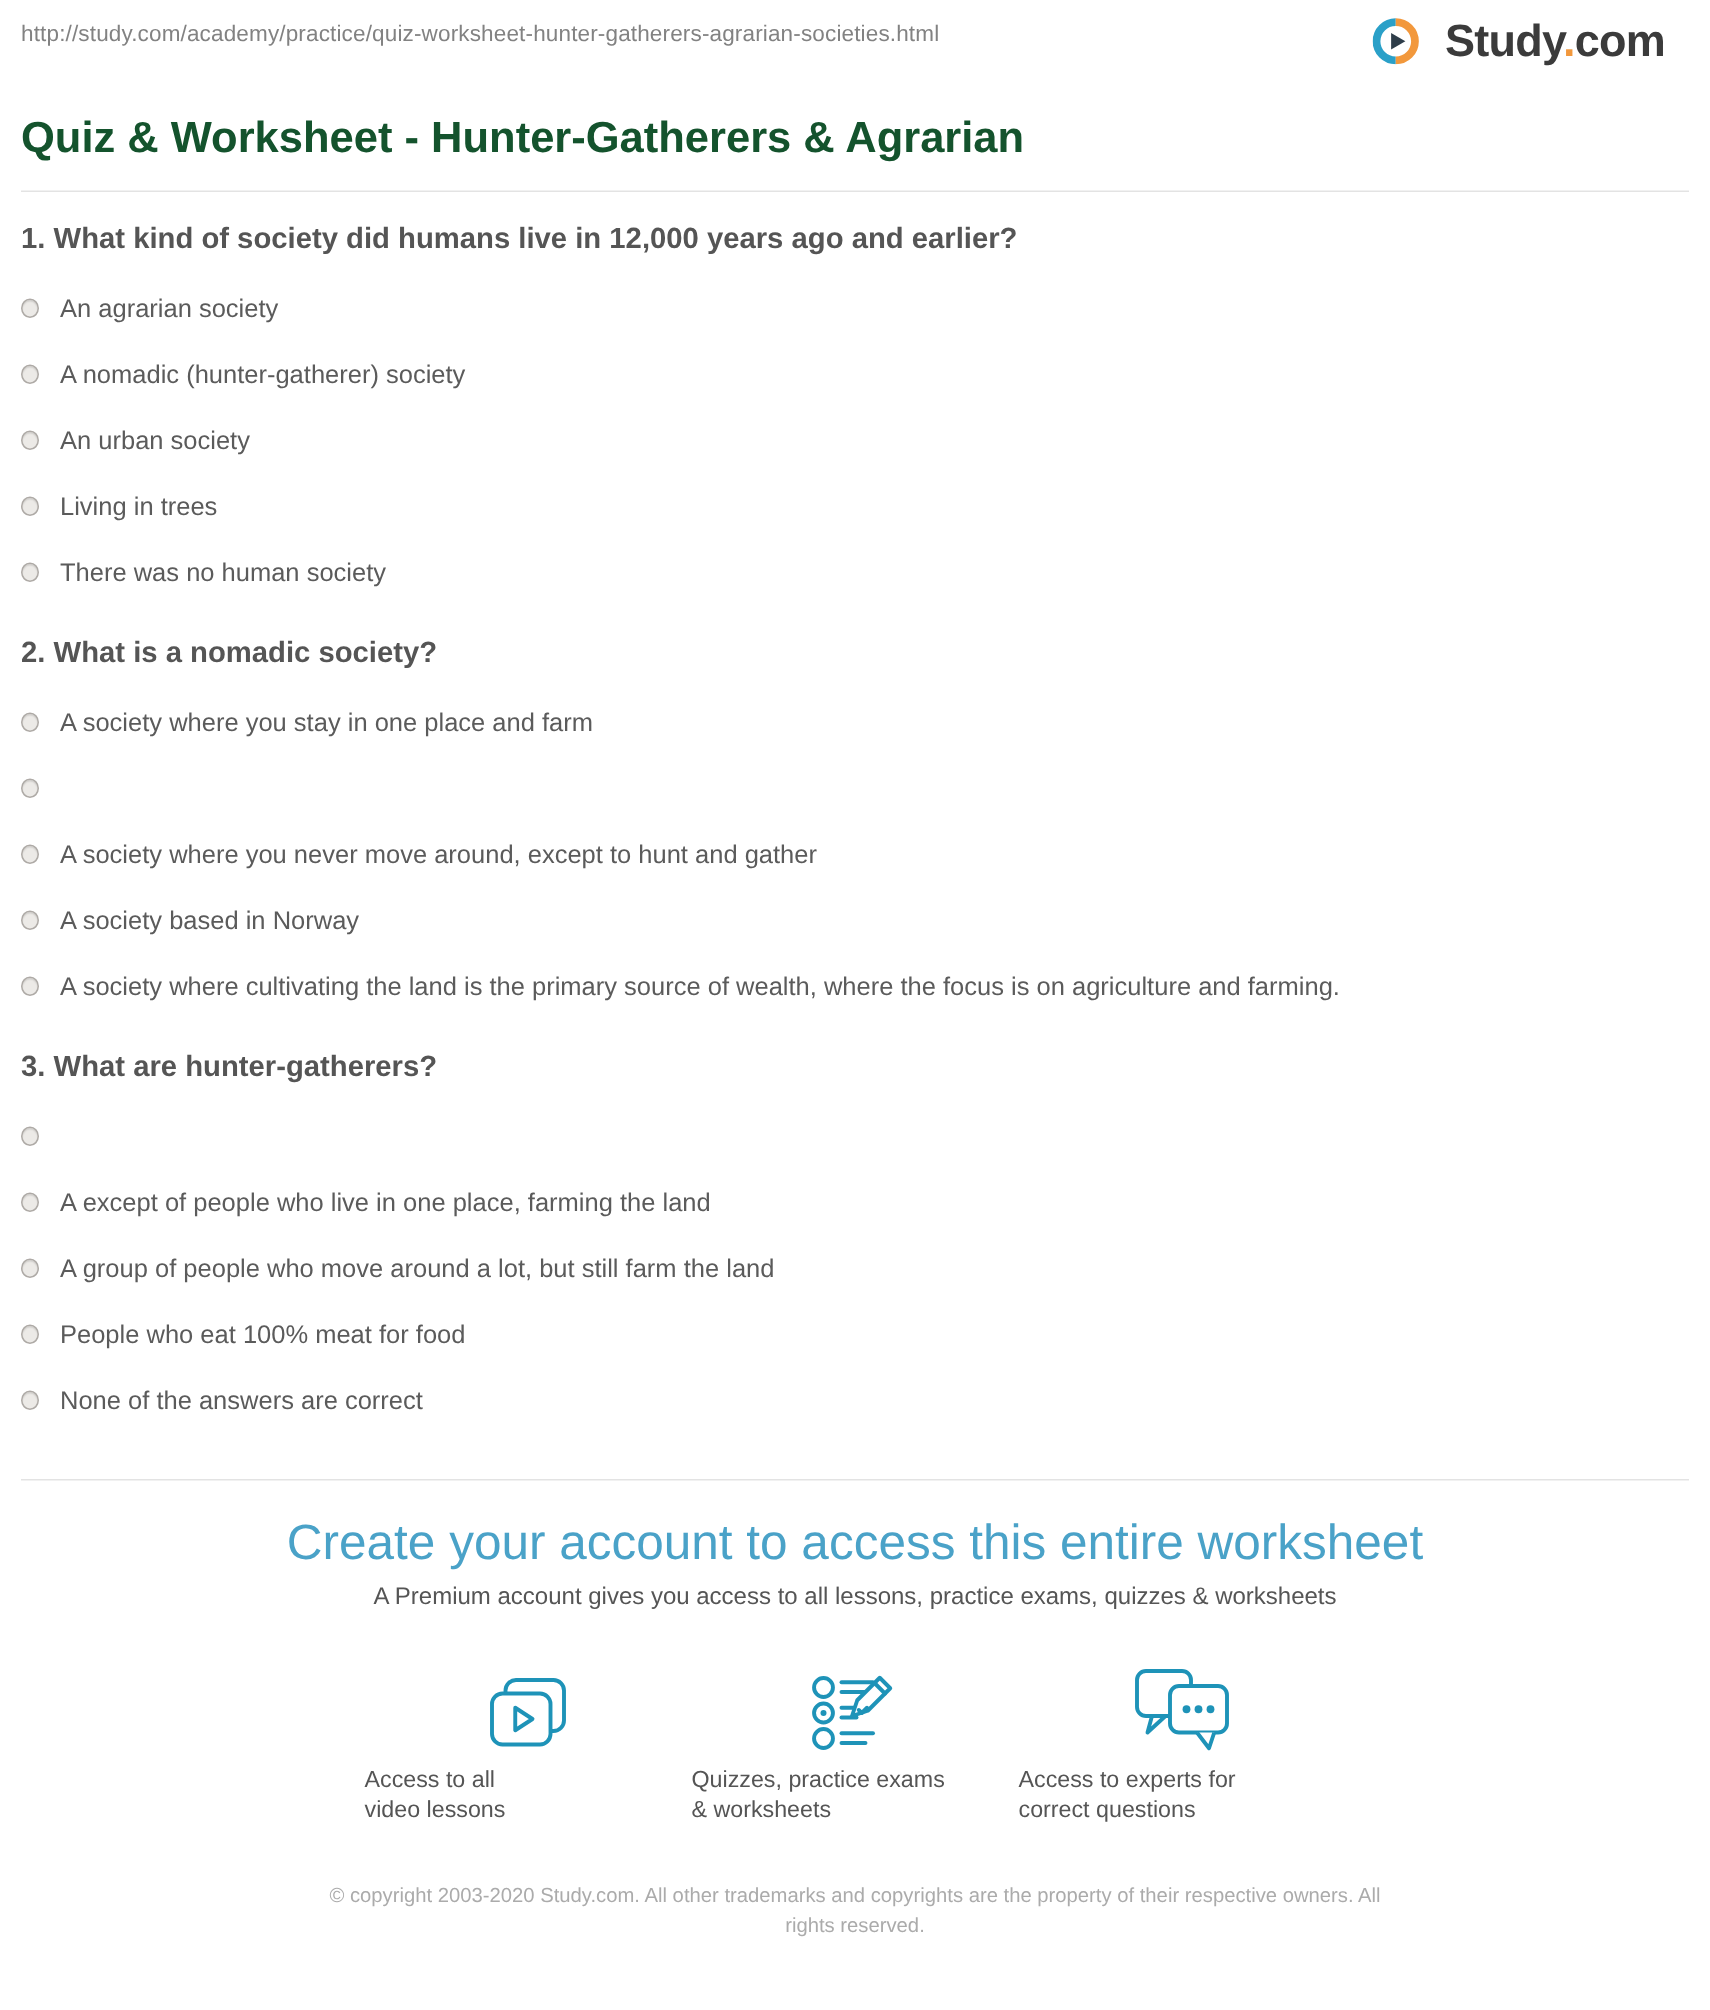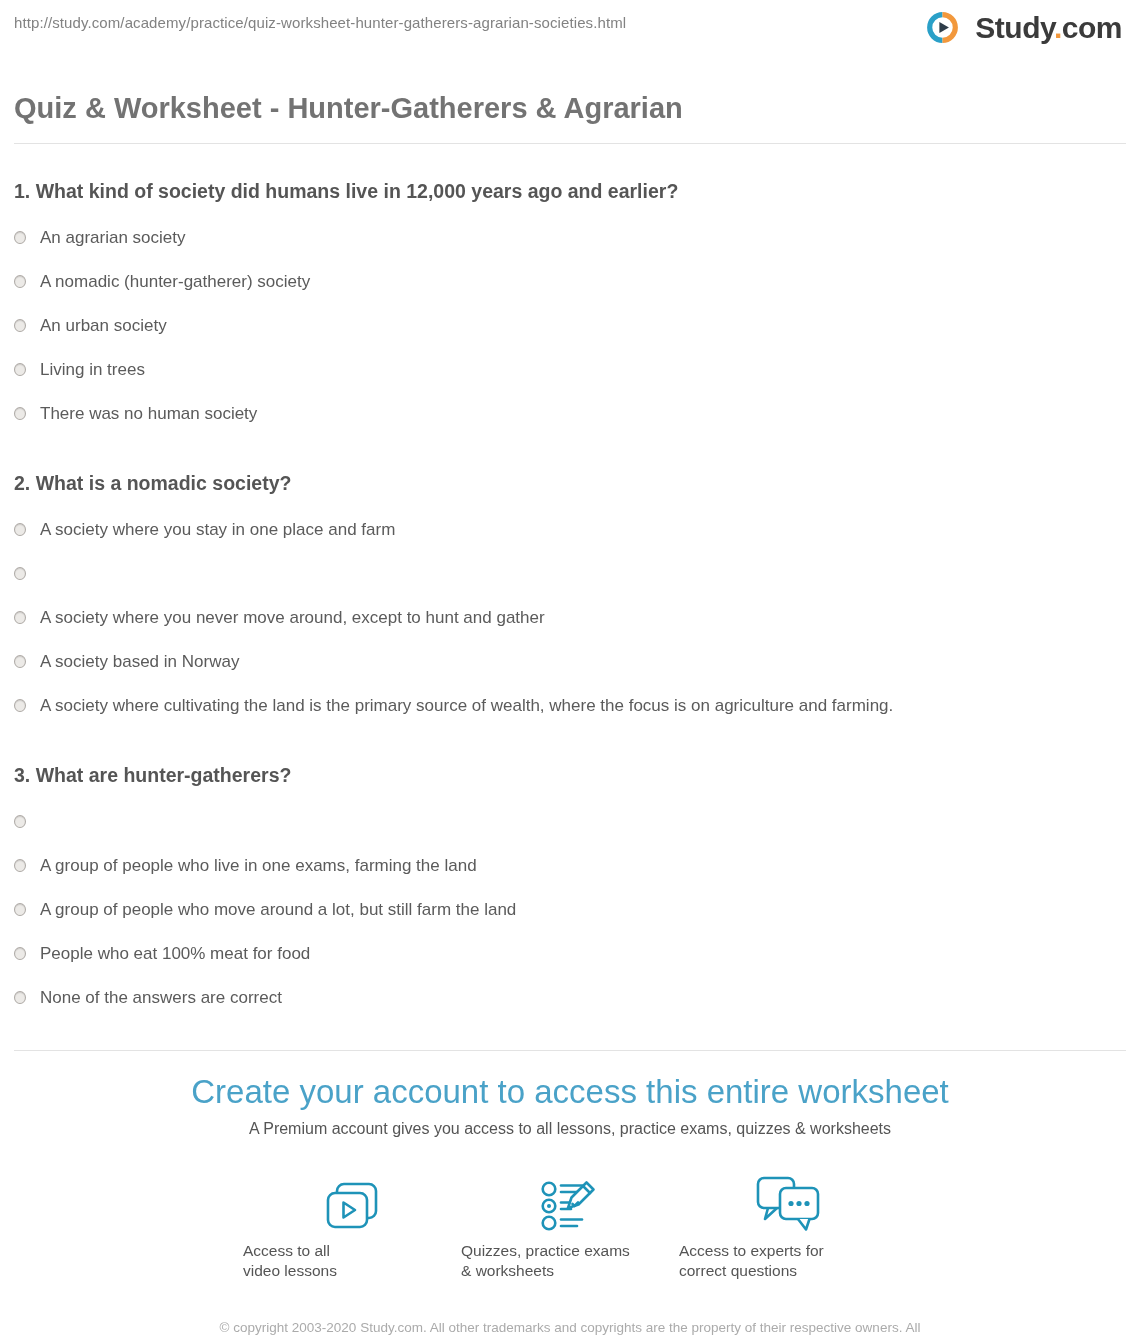--- a/index.html
+++ b/index.html
@@ -7,31 +7,31 @@
   body {
     width:1140px; min-height:1340px; margin:0 auto;
     font-family:"Liberation Sans","DejaVu Sans",sans-serif;
     color:#555; position:relative;
   }
   .page { padding:0 14px; }
 
   
   .topbar { display:flex; justify-content:space-between; align-items:flex-start; padding-top:12px; }
   .url-text { font-size:15px; color:#828282; padding-top:2px; letter-spacing:0.1px; }
-  .logo { display:flex; align-items:center; gap:17px; margin-right:4px; cursor:pointer; }
+  .logo { display:flex; align-items:center; gap:17px; margin-right:16px; cursor:pointer; }
   .logo-text { font-size:30px; font-weight:700; color:#3b3b3b; letter-spacing:-0.5px; line-height:1; }
   .logo-text .dot { color:#f2983c; }
 
   
-  .page-title { margin-top:46px; max-width:780px; font-size:29px; font-weight:700; color:#737373; line-height:1.33; }
+  .page-title { margin-top:30px; max-width:780px; font-size:29px; font-weight:700; color:#14532d; line-height:1.33; }
   .page-title span { display:block; }
   .divider { border:none; border-top:1px solid #e3e3e3; margin-top:15px; }
 
   
-  .question { margin-top:36px; }
+  .question { margin-top:20px; }
   .q-heading { font-size:19.5px; font-weight:700; color:#555; }
   .options { margin-top:13px; }
   .option-row { display:flex; align-items:center; gap:14px; height:44px; cursor:pointer; }
   .radio {
     width:12px; height:13px; flex:0 0 12px; border-radius:50%;
     background:#eceae7; border:1px solid #aeaaa6;
     box-shadow:inset 0 1px 1px rgba(0,0,0,0.12);
   }
   .option-label { font-size:17px; color:#5b5b5b; }
 
@@ -129,21 +129,21 @@
   </div>
 
   <div class="question">
     <div class="q-heading">3. What are hunter-gatherers?</div>
     <div class="options">
       <div class="option-row">
         <span class="radio"></span>
       </div>
       <div class="option-row">
         <span class="radio"></span>
-        <span class="option-label">A group of people who live in one exams, farming the land</span>
+        <span class="option-label">A except of people who live in one place, farming the land</span>
       </div>
       <div class="option-row">
         <span class="radio"></span>
         <span class="option-label">A group of people who move around a lot, but still farm the land</span>
       </div>
       <div class="option-row">
         <span class="radio"></span>
         <span class="option-label">People who eat 100% meat for food</span>
       </div>
       <div class="option-row">

